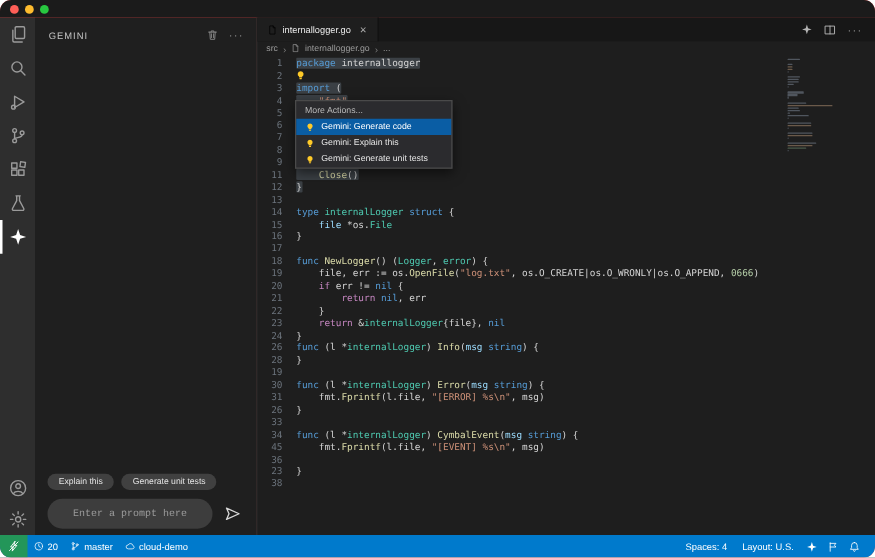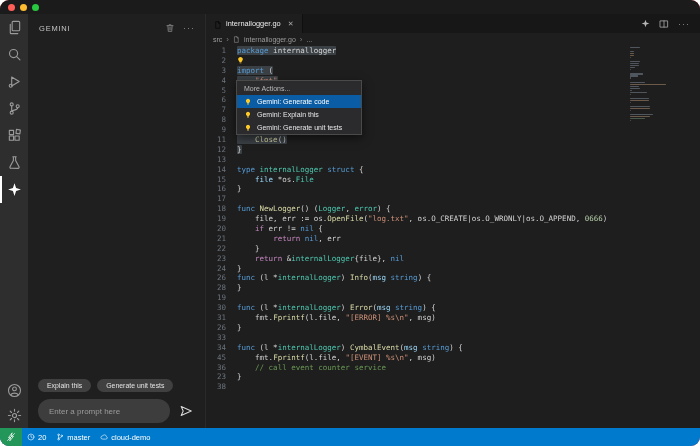--- a/index.html
+++ b/index.html
@@ -24,21 +24,21 @@
   .sidebar{width:177px;background:#1f1f1f;position:relative;display:flex;flex-direction:column;}
   .sb-header{display:flex;align-items:center;padding:9px 10px 2px 11px;}
   .sb-title{font-size:7.5px;letter-spacing:.8px;color:#c5c5c5;flex:1;}
   .sb-header .hicon{color:#8a8a8a;margin-left:8px;display:flex;align-items:center;}
   .dots{font-size:9px;color:#8a8a8a;letter-spacing:1px;line-height:6px;}
   .intro-card{margin:10px 9px;border:1px solid #4a4a4a;border-radius:5px;padding:7px 8px;font-size:7.6px;line-height:1.42;color:#d2d2d2;}
   .sb-bottom{position:absolute;left:0;right:0;bottom:5px;padding:0 10px;}
   .chips{display:flex;gap:6px;margin-bottom:7px;}
   .chip{background:#404040;color:#e3e3e3;font-size:6.9px;padding:3px 9px;border-radius:9px;cursor:pointer;white-space:nowrap;}
   .prompt-row{display:flex;align-items:center;gap:7px;}
-  .prompt-input{flex:1;height:24px;border-radius:12px;background:#3d3d3d;border:none;outline:none;color:#e0e0e0;font-size:8px;padding:0 11px;font-family:Liberation Sans, sans-serif;}
+  .prompt-input{flex:1;height:24px;border-radius:12px;background:#3d3d3d;border:none;outline:none;color:#e0e0e0;font-size:8px;padding:0 11px;font-family:Liberation Mono, monospace;text-align:center;}
   .prompt-input::placeholder{color:#9b9b9b;}
   .send-btn{width:18px;height:18px;display:flex;align-items:center;justify-content:center;color:#d8d8d8;cursor:pointer;}
 
   
   .editor{flex:1;background:#1e1e1e;border-left:1px solid #2a2a2a;display:flex;flex-direction:column;position:relative;}
   .tabbar{height:19px;background:#171717;display:flex;align-items:stretch;}
   .tab{background:#1e1e1e;display:flex;align-items:center;gap:4px;padding:0 8px;border-right:1px solid #101010;cursor:pointer;}
   .tab-label{font-size:7.4px;color:#ececec;}
   .tab-close{font-size:7px;color:#a8a8a8;margin-left:3px;cursor:pointer;}
   .tab-actions{margin-left:auto;display:flex;align-items:center;gap:9px;padding-right:10px;color:#b4b4b4;}
@@ -261,21 +261,21 @@
             <div class="code-line"><span class="ln">24</span><span class="lc"><span class="pl">}</span></span></div>
             <div class="code-line"><span class="ln">26</span><span class="lc"><span class="kw">func</span><span class="pl"> (l *</span><span class="ty">internalLogger</span><span class="pl">) </span><span class="fn">Info</span><span class="pl">(</span><span class="pr">msg</span><span class="pl"> </span><span class="kw">string</span><span class="pl">) {</span></span></div>
             <div class="code-line"><span class="ln">28</span><span class="lc"><span class="pl">}</span></span></div>
             <div class="code-line"><span class="ln">19</span><span class="lc"></span></div>
             <div class="code-line"><span class="ln">30</span><span class="lc"><span class="kw">func</span><span class="pl"> (l *</span><span class="ty">internalLogger</span><span class="pl">) </span><span class="fn">Error</span><span class="pl">(</span><span class="pr">msg</span><span class="pl"> </span><span class="kw">string</span><span class="pl">) {</span></span></div>
             <div class="code-line"><span class="ln">31</span><span class="lc"><span class="pl">    fmt.</span><span class="fn">Fprintf</span><span class="pl">(l.file, </span><span class="st">"[ERROR] %s\n"</span><span class="pl">, msg)</span></span></div>
             <div class="code-line"><span class="ln">26</span><span class="lc"><span class="pl">}</span></span></div>
             <div class="code-line"><span class="ln">33</span><span class="lc"></span></div>
             <div class="code-line"><span class="ln">34</span><span class="lc"><span class="kw">func</span><span class="pl"> (l *</span><span class="ty">internalLogger</span><span class="pl">) </span><span class="fn">CymbalEvent</span><span class="pl">(</span><span class="pr">msg</span><span class="pl"> </span><span class="kw">string</span><span class="pl">) {</span></span></div>
             <div class="code-line"><span class="ln">45</span><span class="lc"><span class="pl">    fmt.</span><span class="fn">Fprintf</span><span class="pl">(l.file, </span><span class="st">"[EVENT] %s\n"</span><span class="pl">, msg)</span></span></div>
-            <div class="code-line"><span class="ln">36</span><span class="lc"><span class="pl">    </span><span class="cm">// call event counter service</span></span></div>
+            <div class="code-line"><span class="ln">36</span></div>
             <div class="code-line"><span class="ln">23</span><span class="lc"><span class="pl">}</span></span></div>
             <div class="code-line"><span class="ln">38</span><span class="lc"></span></div>
           </div>
 
         <span class="bulb-float" id="bulb-slot"><svg width="9" height="9" viewBox="0 0 16 16" fill="none" stroke="currentColor" stroke-width="1.2" stroke-linecap="round" stroke-linejoin="round">
               <path d="M8 1.6 a4.2 4.2 0 0 1 2.3 7.7 l-.3 1.5 H6 l-.3 -1.5 A4.2 4.2 0 0 1 8 1.6 z" fill="#ffca28" stroke="none"></path>
               <rect x="6.3" y="11.4" width="3.4" height="1.7" rx=".5" fill="#ffca28" stroke="none"></rect>
             </svg></span>
 
         <div class="ctx-menu">
@@ -385,15 +385,35 @@
         </span>
         <span class="status-item">
           <span style="display: flex;">
             <svg width="8" height="8" viewBox="0 0 16 16" fill="none" stroke="currentColor" stroke-width="1.2" stroke-linecap="round" stroke-linejoin="round">
               <path d="M4.8 12.2 a3.1 3.1 0 0 1 .3 -6.2 a4 4 0 0 1 7.6 1.1 a2.6 2.6 0 0 1 -.6 5.1 z"></path>
             </svg>
           </span>
           <span>cloud-demo</span>
         </span>
       </span>
+    <span class="status-right" id="status-right">
+        <span class="status-item">Spaces: 4</span>
+        <span class="status-item">Layout: U.S.</span>
+        <span class="status-icon-btn">
+          <svg width="9" height="9" viewBox="0 0 16 16" fill="none" stroke="currentColor" stroke-width="1.2" stroke-linecap="round" stroke-linejoin="round">
+            <path d="M8 1.2 L9.7 6.3 14.8 8 9.7 9.7 8 14.8 6.3 9.7 1.2 8 6.3 6.3 Z" fill="currentColor" stroke="none"></path>
+          </svg>
+        </span>
+        <span class="status-icon-btn">
+          <svg width="9" height="9" viewBox="0 0 16 16" fill="none" stroke="currentColor" stroke-width="1.2" stroke-linecap="round" stroke-linejoin="round">
+            <path d="M3.8 2.2 v12 M3.8 3 h8.2 l-2.2 2.6 2.2 2.6 H3.8"></path>
+          </svg>
+        </span>
+        <span class="status-icon-btn">
+          <svg width="9" height="9" viewBox="0 0 16 16" fill="none" stroke="currentColor" stroke-width="1.2" stroke-linecap="round" stroke-linejoin="round">
+            <path d="M8 1.8 a4 4 0 0 1 4 4 v3.2 l1.5 2.5 h-11 L4 9 V5.8 a4 4 0 0 1 4 -4 z"></path>
+            <path d="M6.7 13.4 a1.35 1.35 0 0 0 2.6 0"></path>
+          </svg>
+        </span>
+      </span>
   </div>
 
 </div>
 
 </body></html>

